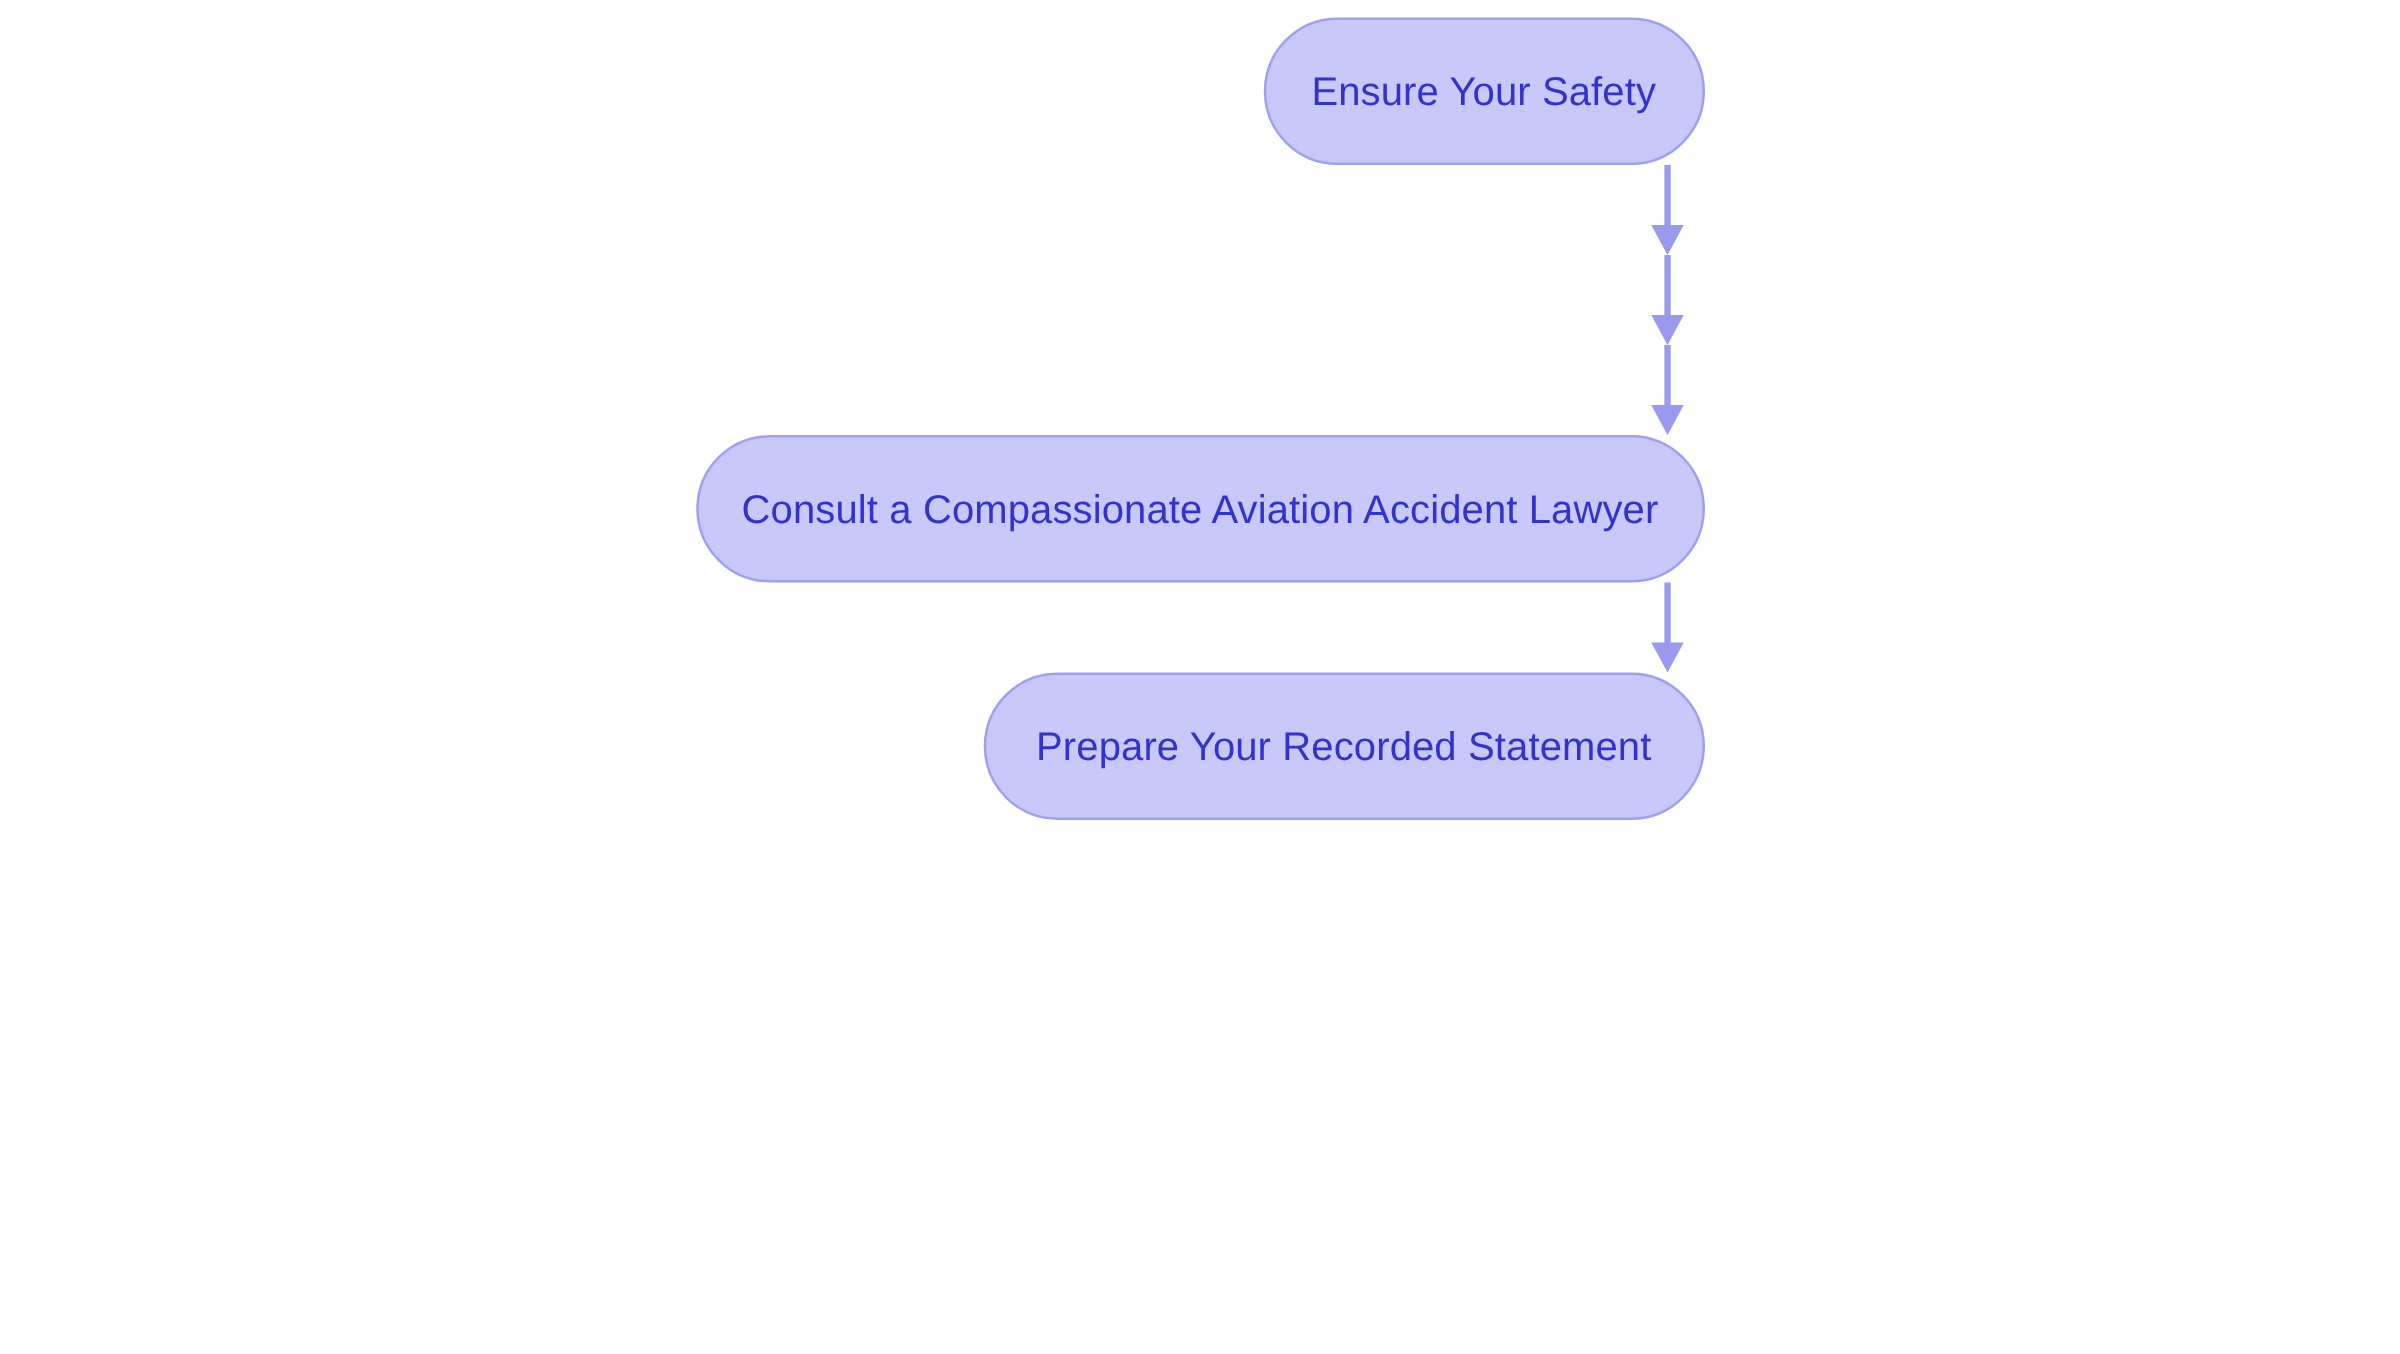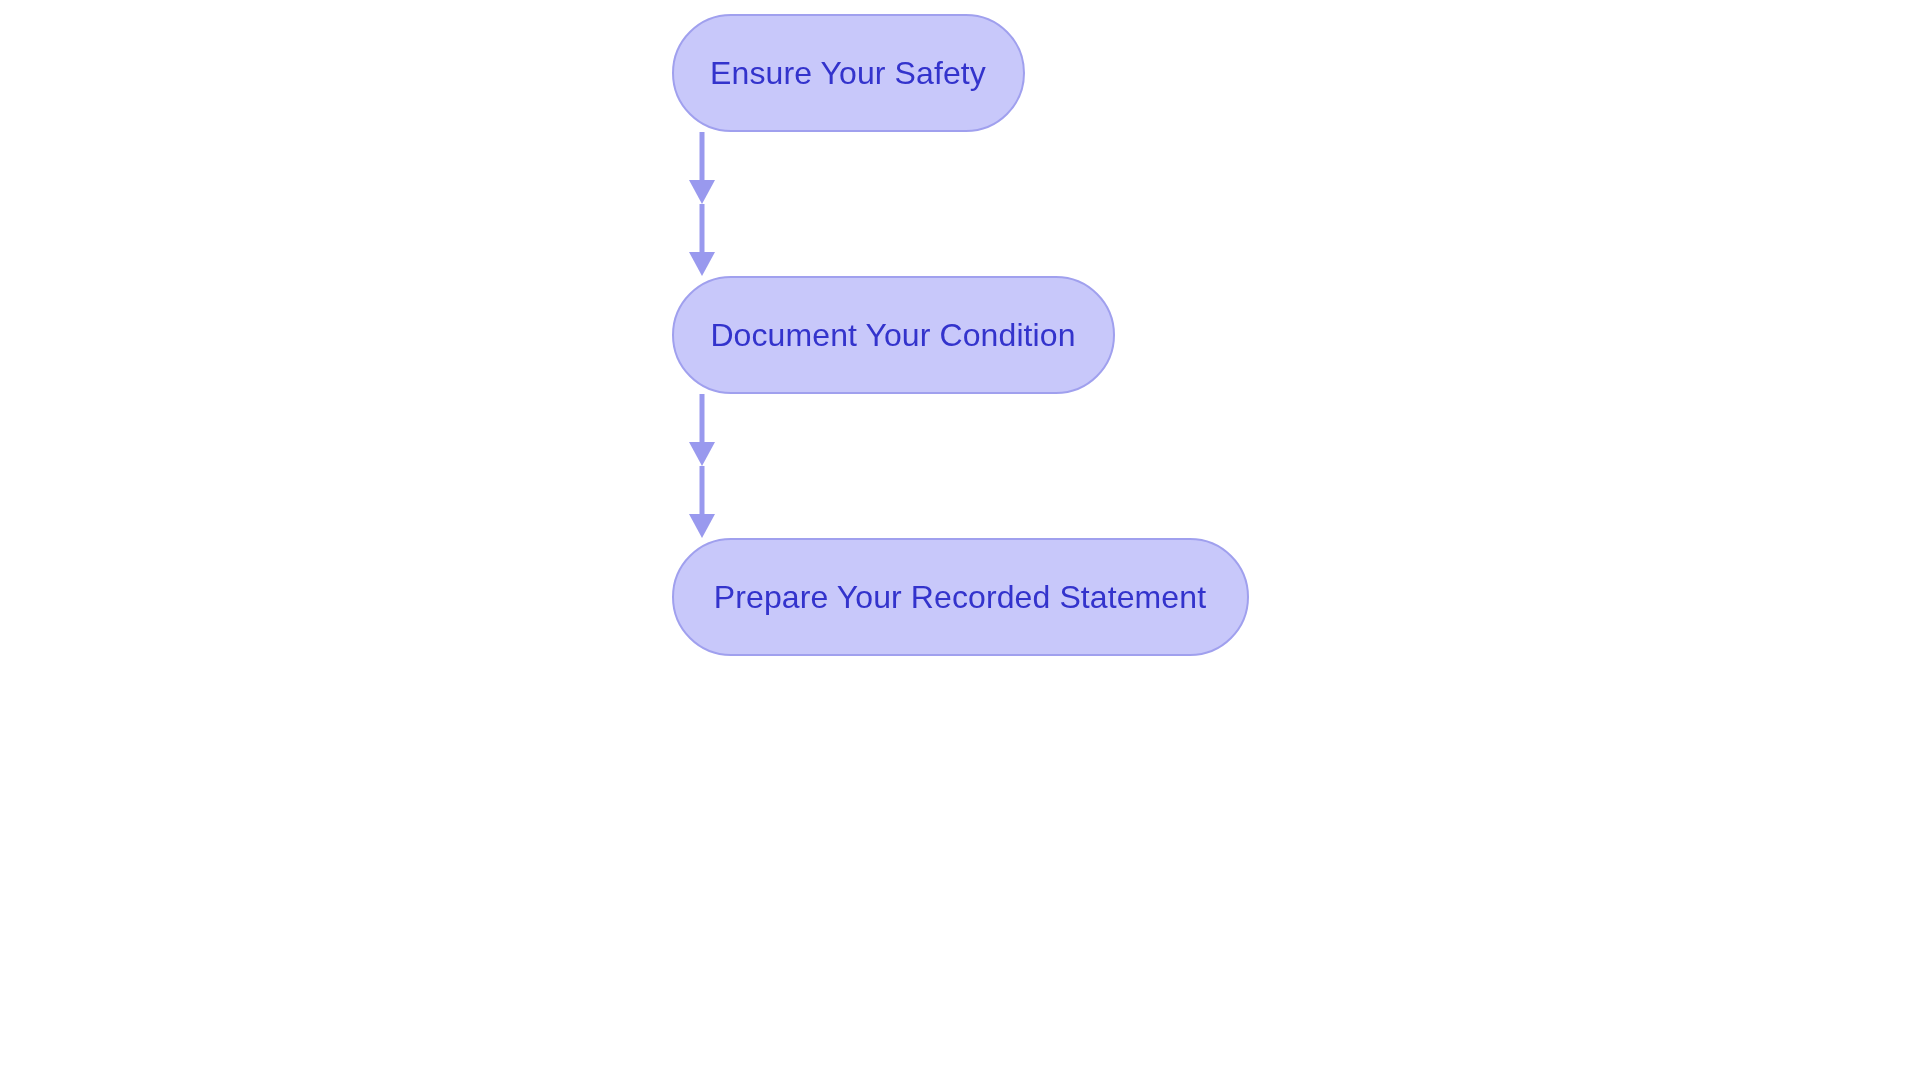--- a/index.html
+++ b/index.html
@@ -82,21 +82,21 @@
     border-left: 13px solid transparent;
     border-right: 13px solid transparent;
     border-top: 24px solid #9999ee;
   }
 
   
   #stack {
     margin-top: 14px;
     display: flex;
     flex-direction: column;
-    align-items: flex-start;
+    align-items: flex-end;
   }
 </style>
 </head>
 <body>
 
 <div id="flowchart">
   <div id="stack">
 
     <div class="node w1">
       <span class="node-label">Ensure Your Safety</span>
@@ -106,29 +106,29 @@
       <span class="line"></span>
       <span class="arrowhead"></span>
     </div>
 
 
     <div class="connector">
       <span class="line"></span>
       <span class="arrowhead"></span>
     </div>
 
-    <div class="node w3">
-      <span class="node-label">Document Your Condition</span>
-    </div>
 
     <div class="connector">
       <span class="line"></span>
       <span class="arrowhead"></span>
     </div>
 
+    <div class="node w4">
+      <span class="node-label">Consult a Compassionate Aviation Accident Lawyer</span>
+    </div>
 
     <div class="connector">
       <span class="line"></span>
       <span class="arrowhead"></span>
     </div>
 
     <div class="node w5">
       <span class="node-label">Prepare Your Recorded Statement</span>
     </div>
 

